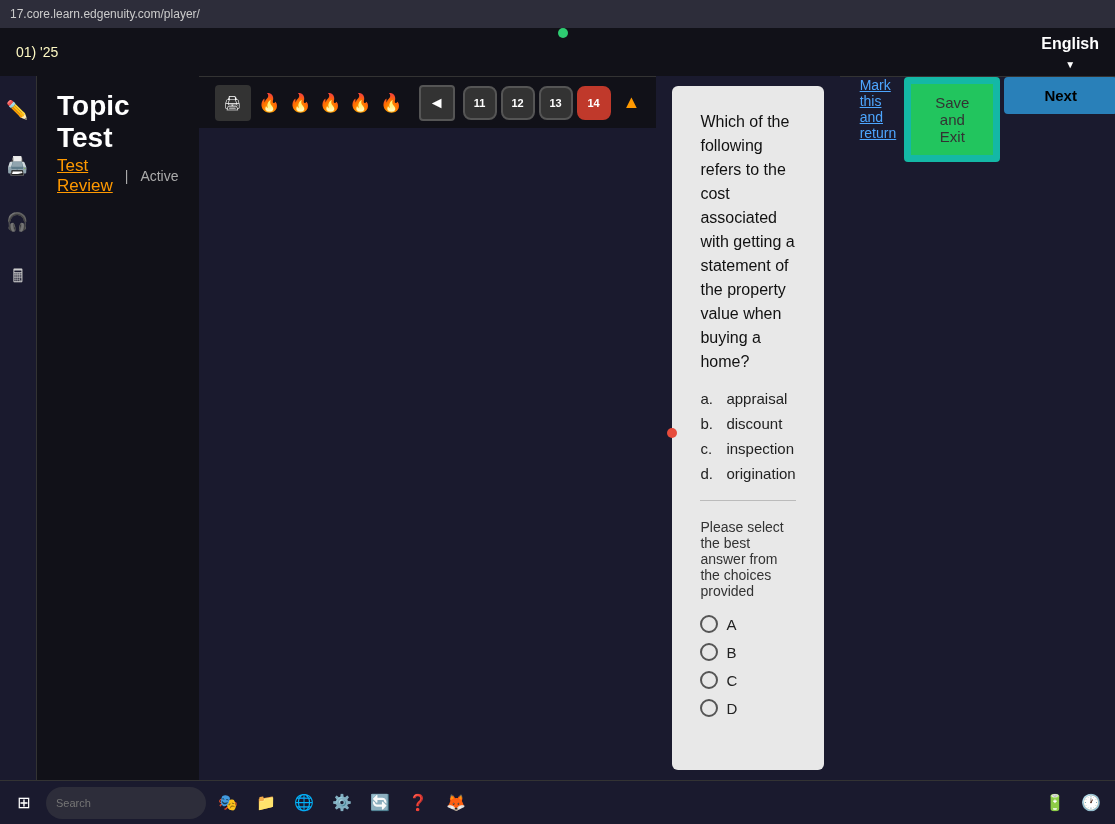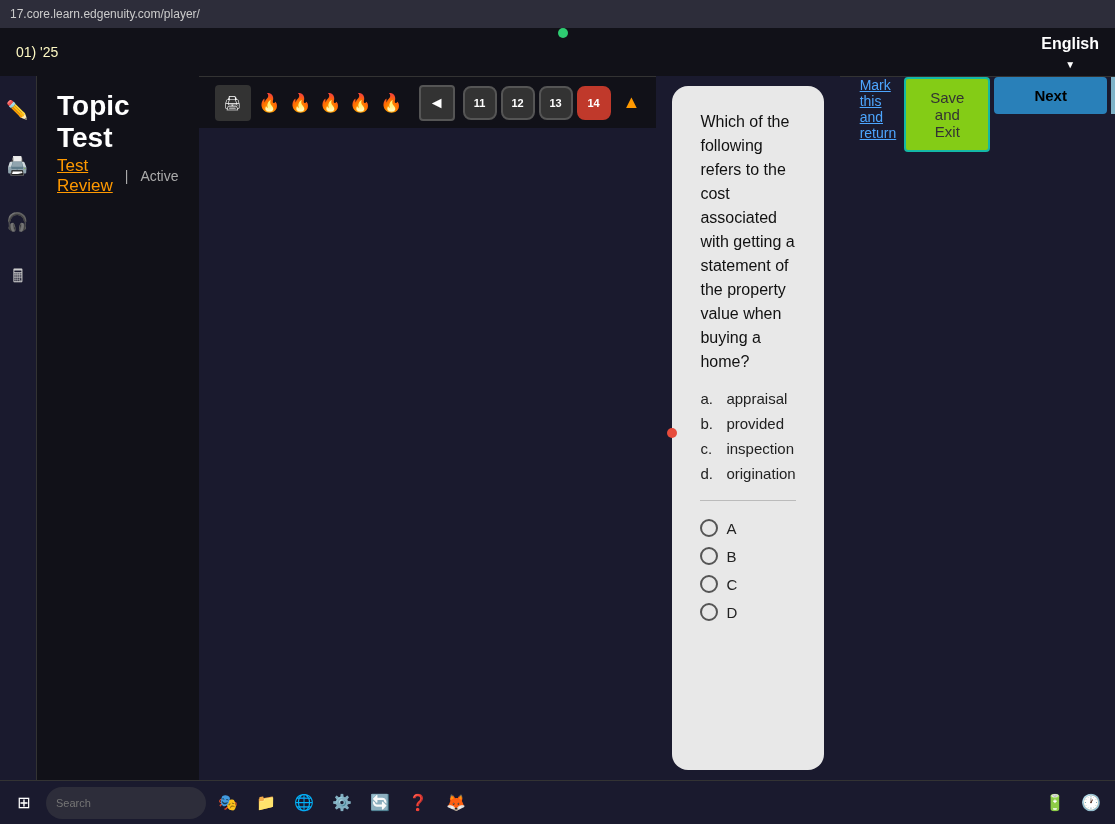--- a/index.html
+++ b/index.html
@@ -170,21 +170,21 @@
       display: flex;
       align-items: center;
       justify-content: center;
       cursor: pointer;
     }
 
     
     .question-card {
       background: #e8e8e8;
       margin: 10px 16px;
-      border-radius: 16px;
+      border-radius: 6px;
       padding: 24px 28px;
       flex: 1;
       position: relative;
     }
     .question-text {
       color: #111;
       font-size: 16px;
       line-height: 1.5;
       margin-bottom: 16px;
     }
@@ -257,22 +257,22 @@
       border-top: 1px solid #333;
     }
     .mark-link {
       color: #4da6ff;
       font-size: 14px;
       text-decoration: underline;
       cursor: pointer;
     }
     .action-spacer { flex: 1; }
     .btn-save {
-      background: #84cc16;
-      border: 2px solid #14b8a6;
+      background: #22c55e;
+      border: 7px solid #14b8a6;
       color: #333;
       padding: 10px 24px;
       font-size: 15px;
       border-radius: 4px;
       cursor: pointer;
     }
     .btn-next {
       background: #2980b9;
       border: none;
       color: #000000;
@@ -424,33 +424,34 @@
       <div class="red-dot"></div>
 
       <p class="question-text">Which of the following refers to the cost associated with getting a statement of the property value when buying a home?</p>
 
       <div class="answer-option">
         <span class="answer-letter">a.</span>
         <span>appraisal</span>
       </div>
       <div class="answer-option">
         <span class="answer-letter">b.</span>
-        <span>provided</span>
+        <span>discount</span>
       </div>
       <div class="answer-option">
         <span class="answer-letter">c.</span>
         <span>inspection</span>
       </div>
       <div class="answer-option">
         <span class="answer-letter">d.</span>
         <span>origination</span>
       </div>
 
       <hr class="divider">
 
+      <p class="instruction-text">Please select the best answer from the choices provided</p>
 
       <div class="radio-group">
         <label class="radio-option">
           <div class="radio-circle"></div>
           <span class="radio-label">A</span>
         </label>
         <label class="radio-option">
           <div class="radio-circle"></div>
           <span class="radio-label">B</span>
         </label>

